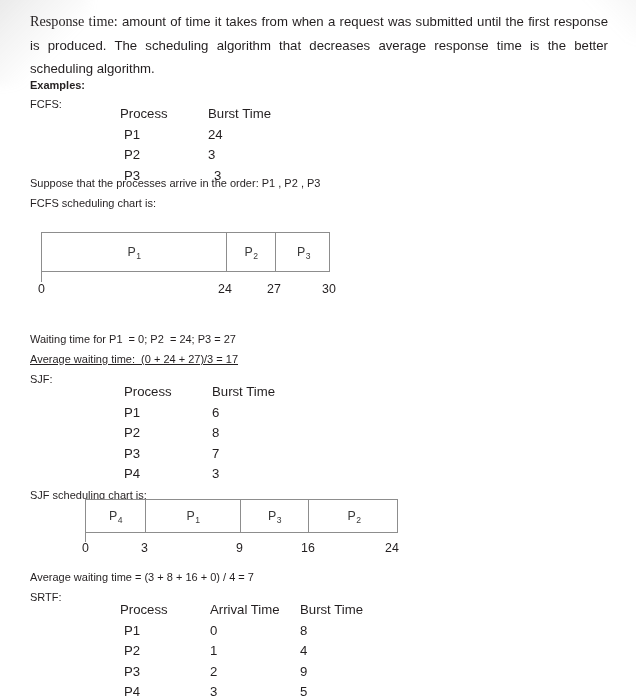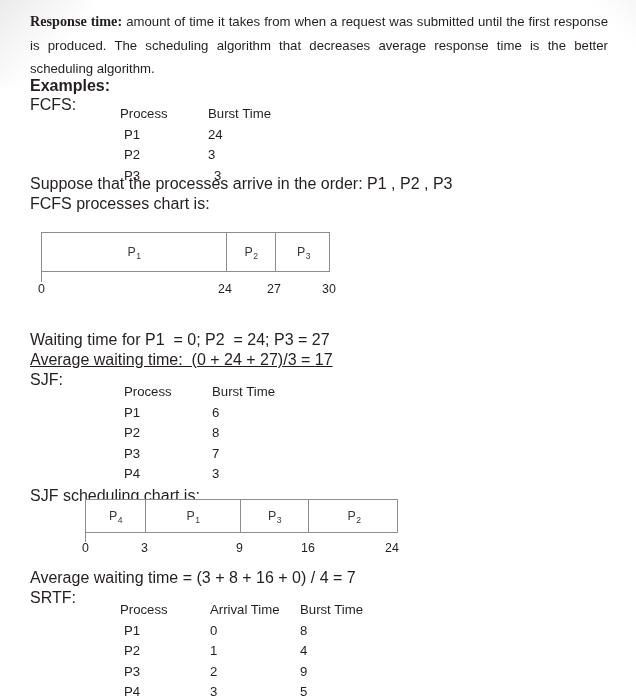--- a/index.html
+++ b/index.html
@@ -51,29 +51,29 @@
     position: absolute;
     left: 30px;
     top: 10px;
     width: 578px;
     font-size: 13.2px;
     line-height: 23.5px;
     text-align: justify;
     text-justify: inter-word;
   }
   .para .lead {
-    font-weight: bold;
+    font-weight: normal;
     font-family: "Liberation Serif", serif;
     font-size: 14.2px;
   }
 
   .line {
     position: absolute;
     left: 30px;
-    font-size: 16px;
+    font-size: 11px;
     line-height: 19px;
     white-space: pre;
   }
   .line.bold { font-weight: bold; }
 
   
   .ptable {
     position: absolute;
     font-size: 13.2px;
     line-height: 20.6px;
@@ -149,21 +149,21 @@
       <span class="c" style="left:124px;">P2</span>
       <span class="c" style="left:208px;">3</span>
     </div>
     <div class="row">
       <span class="c" style="left:124px;">P3</span>
       <span class="c" style="left:214px;">3</span>
     </div>
   </div>
 
   <div class="line" style="top:174px;">Suppose that the processes arrive in the order: P1 , P2 , P3</div>
-  <div class="line" style="top:194px;">FCFS processes chart is:</div>
+  <div class="line" style="top:194px;">FCFS scheduling chart is:</div>
 
   <div class="gantt" style="left:41px; top:232px; width:300px;">
     <div class="box" style="left:0px; top:0px; width:289px; height:40px;">
       <div class="seg" style="left:0px; width:185px;">
         <span>P<sub>1</sub></span>
       </div>
       <div class="seg" style="left:185px; width:49px;">
         <span>P<sub>2</sub></span>
       </div>
       <div class="seg last" style="left:234px; width:55px;">

